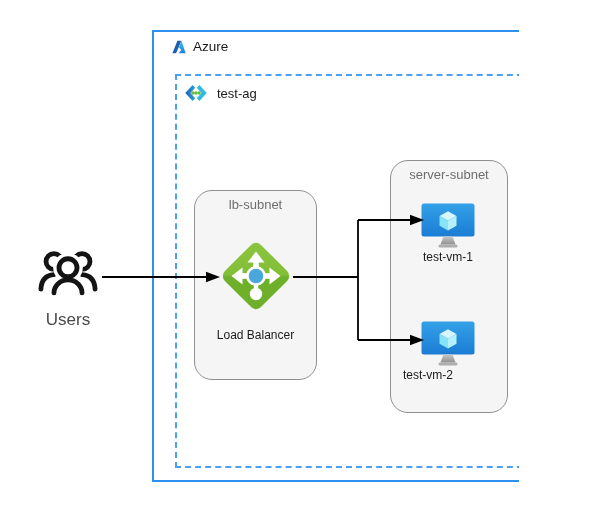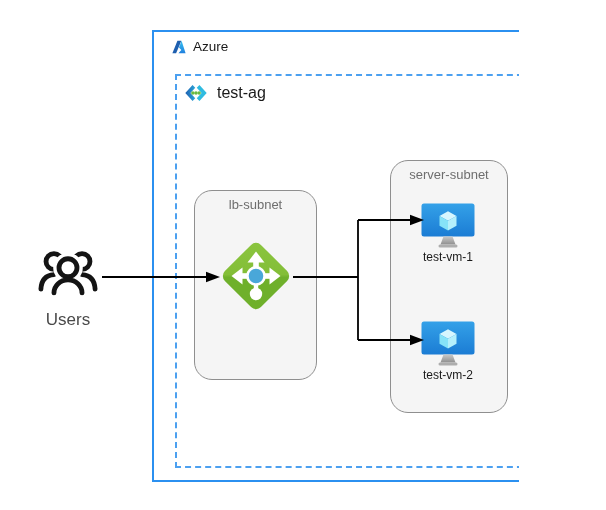--- a/index.html
+++ b/index.html
@@ -11,21 +11,21 @@
     position:absolute;left:152px;top:30px;width:398px;height:448px;
     border:2px solid var(--azure_border);background:transparent;
   }
   .azure-header{position:absolute;left:18px;top:8px;display:flex;align-items:center;gap:7px;}
   .azure-header .label{font-size:13.5px;color:var(--label);line-height:14px;}
   .ag-box{
     position:absolute;left:175px;top:74px;width:354px;height:390px;
     border:2px dashed var(--gateway_border);
   }
   .ag-header{position:absolute;left:6px;top:7px;display:flex;align-items:center;gap:8px;}
-  .ag-header .label{font-size:16px;color:var(--label);}
+  .ag-header .label{font-size:13px;color:var(--label);}
   .subnet{
     position:absolute;background:var(--subnet_fill);
     border:1.5px solid var(--subnet_border);border-radius:18px;
     box-sizing:border-box;
   }
   .subnet .subnet-title{
     text-align:center;margin-top:6px;font-size:13px;color:var(--subnet_title);
   }
   .subnet-lb{left:194px;top:190px;width:123px;height:190px;}
   .subnet-server{left:390px;top:160px;width:118px;height:253px;}
@@ -99,20 +99,21 @@
     <rect x="34.2" y="21" width="5.6" height="17" fill="#fff"></rect>
     <polygon points="37,12.5 28.5,23.5 45.5,23.5" fill="#fff"></polygon>
     <rect x="21" y="34.2" width="17" height="5.6" fill="#fff"></rect>
     <polygon points="12.5,37 23.5,28.5 23.5,45.5" fill="#fff"></polygon>
     <rect x="36" y="34.2" width="17" height="5.6" fill="#fff"></rect>
     <polygon points="61.5,37 50.5,28.5 50.5,45.5" fill="#fff"></polygon>
     <rect x="34.8" y="37" width="4.4" height="17" fill="#fff"></rect>
     <circle cx="37" cy="55" r="6.2" fill="#fff"></circle>
     <circle cx="37" cy="37" r="8.6" fill="#49A7D9" stroke="#fff" stroke-width="2.6"></circle>
   </svg>
+  <div class="node-label" style="left:194px;top:328px;width:123px;">Load Balancer</div>
 
   <svg class="icon-abs" style="left:421px;top:203px;" width="54" height="45" viewBox="0 0 54 45">
     <defs>
       <linearGradient id="vmg" x1="0" y1="0" x2="0" y2="1">
         <stop offset="0" stop-color="#34A1E8"></stop>
           <stop offset="1" stop-color="#1B7CD4"></stop>
       </linearGradient>
       <linearGradient id="vsg" x1="0" y1="0" x2="0" y2="1">
         <stop offset="0" stop-color="#C9C9C9"></stop>
           <stop offset="1" stop-color="#8F8F8F"></stop>
@@ -128,21 +129,21 @@
   <div class="node-label" style="left:408px;top:250px;width:80px;">test-vm-1</div>
 
   <svg class="icon-abs" style="left:421px;top:321px;" width="54" height="45" viewBox="0 0 54 45">
     <rect x="0.5" y="0.5" width="53" height="33" rx="2.5" fill="url(#vmg)"></rect>
     <polygon points="27,8.2 35.5,13 27,17.8 18.5,13" fill="#D6F6FE"></polygon>
     <polygon points="18.5,13 27,17.8 27,27.5 18.5,22.7" fill="#86E3F8"></polygon>
     <polygon points="35.5,13 27,17.8 27,27.5 35.5,22.7" fill="#B5F0FC"></polygon>
     <polygon points="22.5,33.5 31.5,33.5 34.5,41.5 19.5,41.5" fill="url(#vsg)"></polygon>
     <rect x="17.5" y="41.5" width="19" height="3" rx="1.5" fill="#ADADAD"></rect>
   </svg>
-  <div class="node-label" style="left:408px;top:368px;width:80px;text-align:center;">test-vm-2</div>
+  <div class="node-label" style="left:388px;top:368px;width:80px;text-align:center;">test-vm-2</div>
 
   <svg class="icon-abs" style="left:38px;top:246px;" width="60" height="60" viewBox="0 0 62 62">
     <g fill="none" stroke="#141414" stroke-width="5" stroke-linecap="round">
       <circle cx="16.5" cy="16" r="8.2"></circle>
       <circle cx="45.5" cy="16" r="8.2"></circle>
       <path d="M3 44.5 C3.5 35 8.5 30 16.5 29.5"></path>
       <path d="M59 44.5 C58.5 35 53.5 30 45.5 29.5"></path>
     </g>
     <g fill="none" stroke="#ffffff" stroke-width="12">
       <circle cx="31" cy="22.5" r="9.3"></circle>

